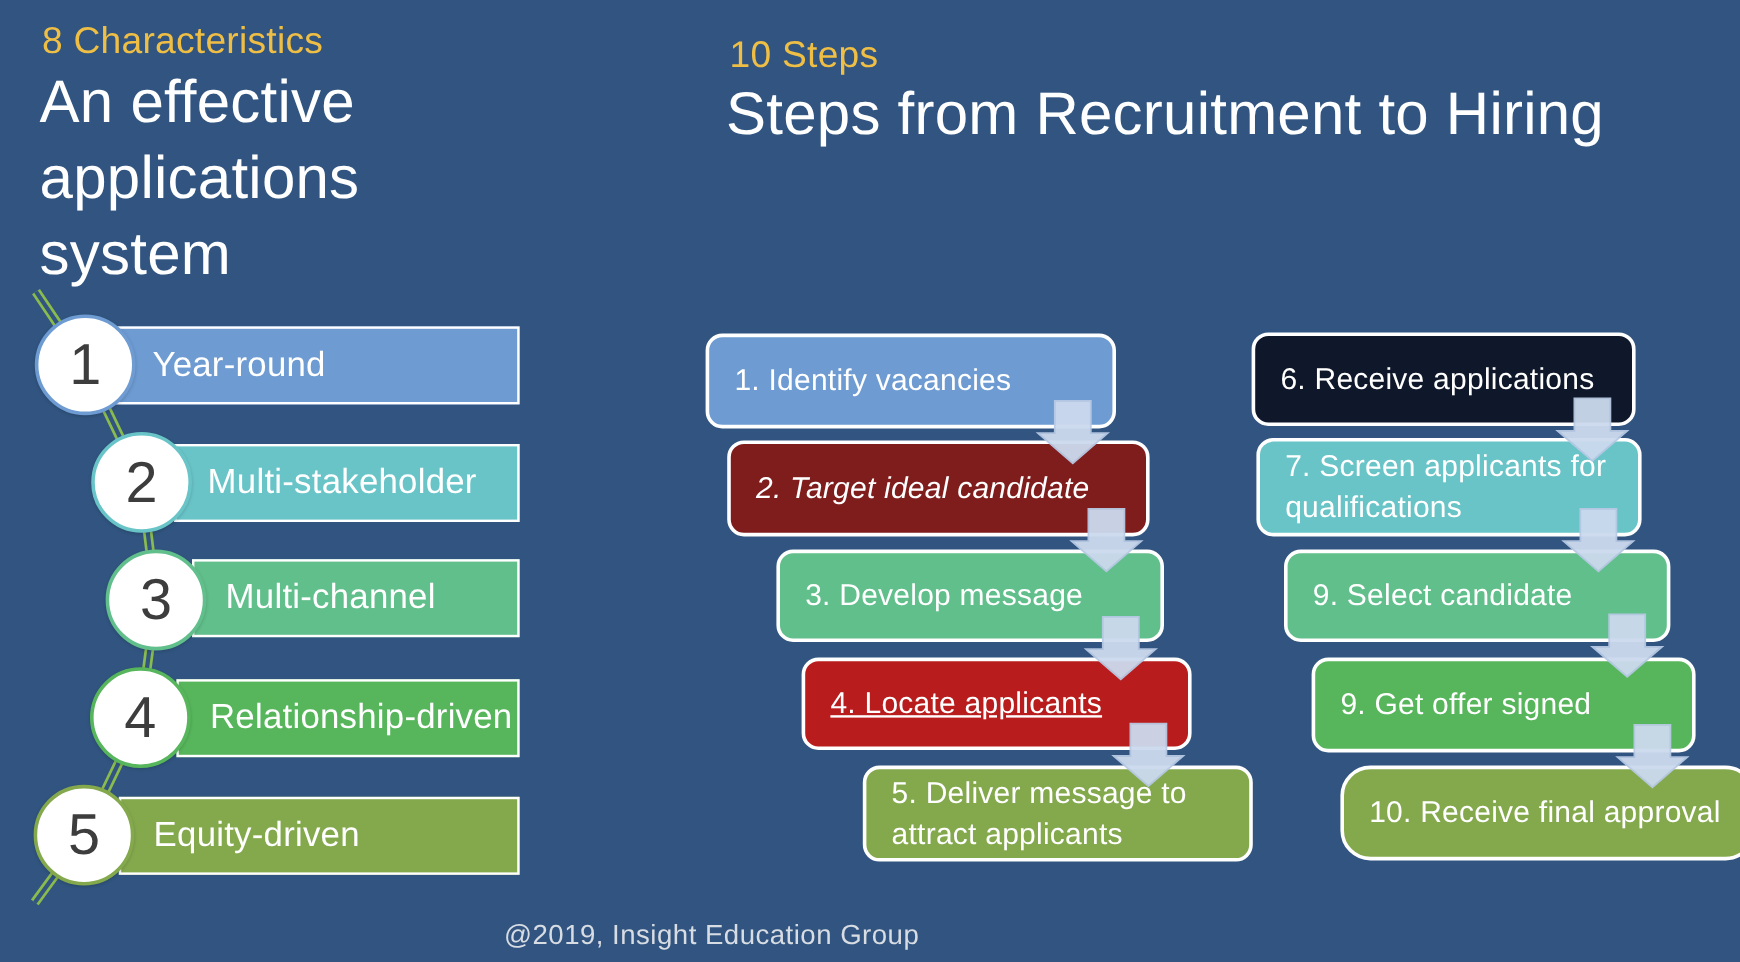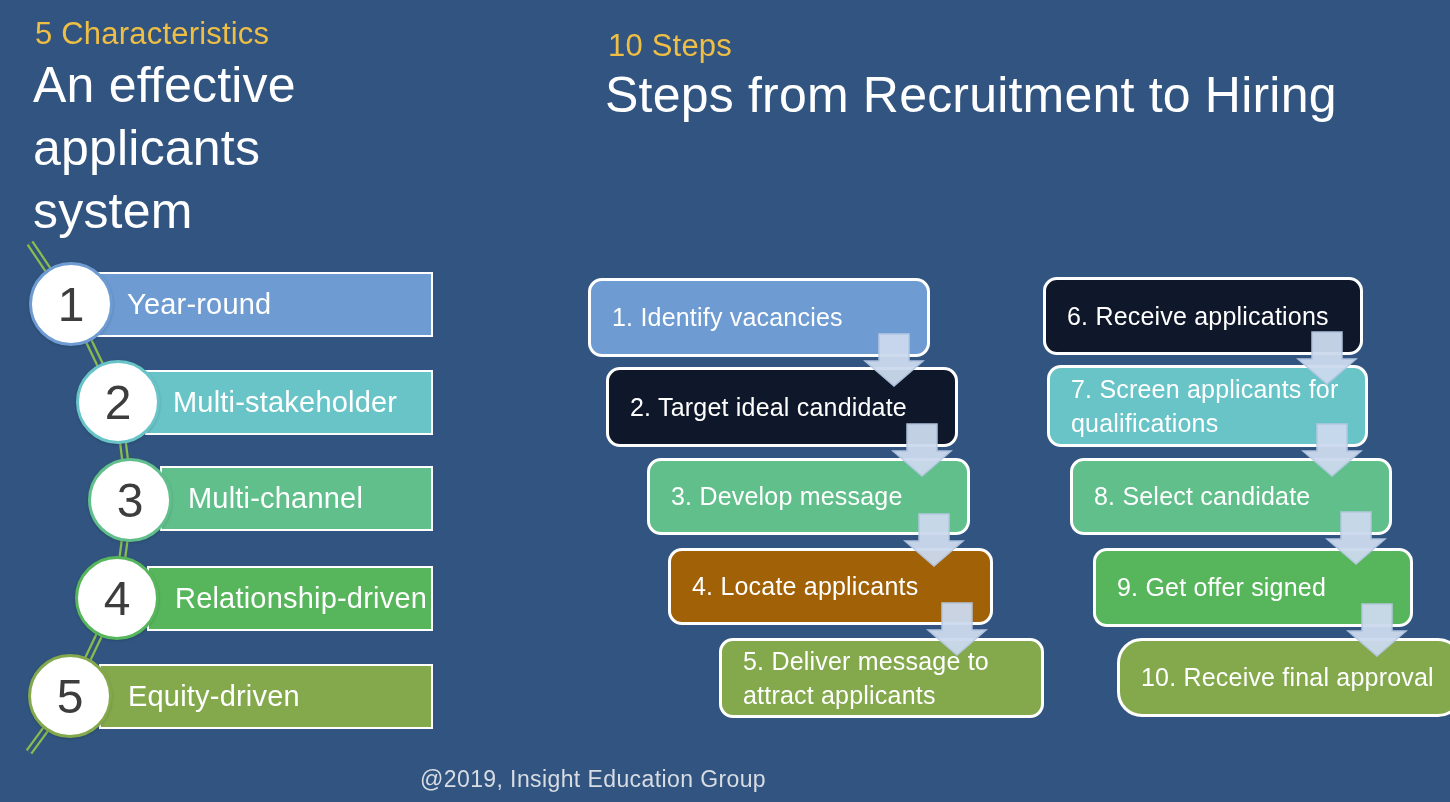--- a/index.html
+++ b/index.html
@@ -122,22 +122,22 @@
     color: var(--footer-text);
     font-size: 23px;
     letter-spacing: 0.4px;
   }
 </style>
 </head>
 <body>
 
 <div class="slide">
 
-  <div class="kicker left">5 Characteristics</div>
-  <div class="big-title left">An effective applicants system</div>
+  <div class="kicker left">8 Characteristics</div>
+  <div class="big-title left">An effective applications system</div>
 
   <div class="kicker right">10 Steps</div>
   <div class="big-title right">Steps from Recruitment to Hiring</div>
 
   <svg class="overlay" viewBox="0 0 1450 802">
     <polyline class="vine-outer" points="30,243 71,304 118,402 130,500 117,598 70,696 29,752"></polyline>
     <polyline class="vine-inner" points="30,243 71,304 118,402 130,500 117,598 70,696 29,752"></polyline>
   </svg>
 
   <div class="char-bar bar-1" style="background-color: rgb(109, 155, 210);">
@@ -158,41 +158,41 @@
 
   <div class="num-circle circ-1" style="border-color: rgb(109, 155, 210);">1</div>
   <div class="num-circle circ-2" style="border-color: rgb(105, 196, 200);">2</div>
   <div class="num-circle circ-3" style="border-color: rgb(97, 191, 139);">3</div>
   <div class="num-circle circ-4" style="border-color: rgb(87, 182, 92);">4</div>
   <div class="num-circle circ-5" style="border-color: rgb(132, 169, 77);">5</div>
 
   <div class="step-box sbox-1" style="background-color: rgb(109, 155, 210);">
     <span>1. Identify vacancies</span>
   </div>
-  <div class="step-box sbox-2" style="background-color: #0f172a;">
+  <div class="step-box sbox-2" style="background-color: #7f1d1d; font-style: italic;">
     <span>2. Target ideal candidate</span>
   </div>
   <div class="step-box sbox-3" style="background-color: rgb(97, 191, 139); text-align: right;">
     <span>3. Develop message</span>
   </div>
-  <div class="step-box sbox-4" style="background-color: #a16207;">
+  <div class="step-box sbox-4" style="background-color: #b91c1c; text-decoration: underline;">
     <span>4. Locate applicants</span>
   </div>
   <div class="step-box sbox-5" style="background-color: rgb(132, 169, 77);">
     <span>5. Deliver message to attract applicants</span>
   </div>
 
   <div class="step-box sbox-6" style="background-color: #0f172a;">
     <span>6. Receive applications</span>
   </div>
   <div class="step-box sbox-7" style="background-color: rgb(105, 196, 200);">
     <span>7. Screen applicants for qualifications</span>
   </div>
   <div class="step-box sbox-8" style="background-color: rgb(97, 191, 139);">
-    <span>8. Select candidate</span>
+    <span>9. Select candidate</span>
   </div>
   <div class="step-box sbox-9" style="background-color: rgb(87, 182, 92);">
     <span>9. Get offer signed</span>
   </div>
   <div class="step-box sbox-10" style="background-color: rgb(132, 169, 77);">
     <span>10. Receive final approval</span>
   </div>
 
   <svg class="overlay" viewBox="0 0 1450 802">
     <polygon class="flow-arrow" points="879,334 909,334 909,361 923,361 894,386 865,361 879,361"></polygon>

